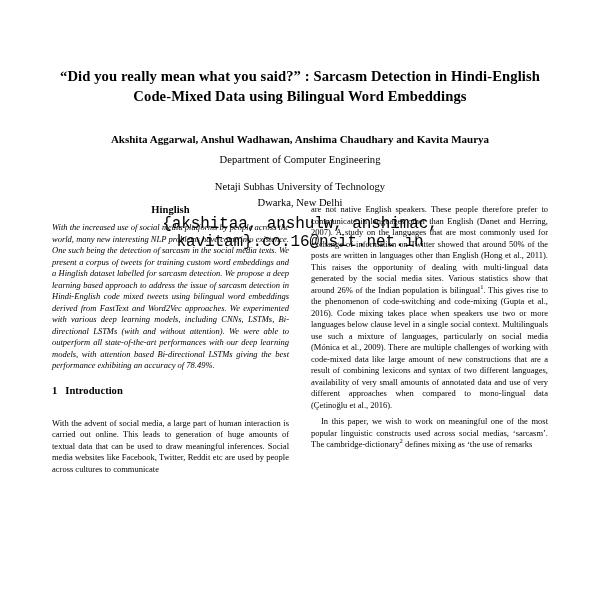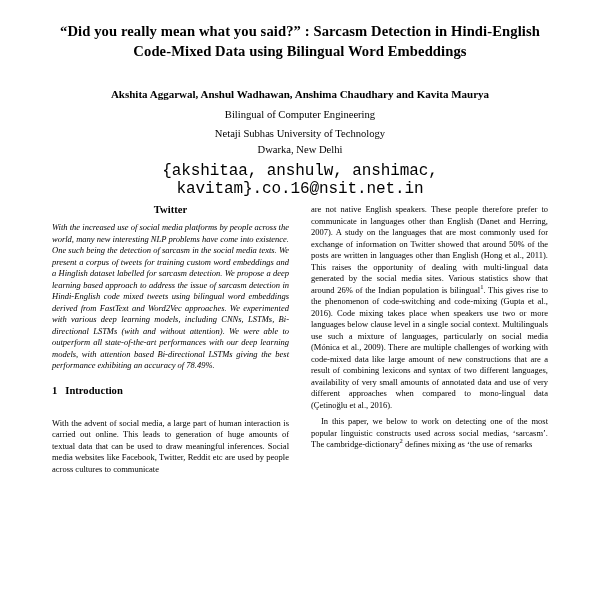--- a/index.html
+++ b/index.html
@@ -16,21 +16,21 @@
   }
   .page {
     position: relative;
     width: 600px;
     height: 600px;
     padding: 0;
     box-sizing: border-box;
     background: #ffffff;
   }
   .title-block {
-    padding: 21px 52px 0 52px;
+    padding: 66px 52px 0 52px;
     text-align: center;
   }
   .paper-title {
     font-size: 14.6px;
     font-weight: bold;
     line-height: 1.38;
     margin: 0;
     letter-spacing: 0.1px;
   }
   .authors {
@@ -105,37 +105,37 @@
   }
 </style>
 </head>
 <body>
 
 <div class="page">
 
   <div class="title-block">
     <div class="paper-title">“Did you really mean what you said?” : Sarcasm Detection in Hindi-English Code-Mixed Data using Bilingual Word Embeddings</div>
     <div class="authors">Akshita Aggarwal, Anshul Wadhawan, Anshima Chaudhary and Kavita Maurya</div>
-    <div class="affil">Bilingual of Computer Engineering</div>
-    <div class="affil" style="margin-top:4px">Netaji Subhas University of Technology</div>
+    <div class="affil">Department of Computer Engineering</div>
+    <div class="affil" style="margin-top:12px">Netaji Subhas University of Technology</div>
     <div class="affil" style="margin-top:1px">Dwarka, New Delhi</div>
     <div class="email">{akshitaa, anshulw, anshimac, kavitam}.co.16@nsit.net.in</div>
   </div>
 
   <div class="columns">
 
     <div class="col">
-      <div class="section-head">Twitter</div>
+      <div class="section-head">Hinglish</div>
       <p class="body-text abstract-body">With the increased use of social media platforms by people across the world, many new interesting NLP problems have come into existence. One such being the detection of sarcasm in the social media texts. We present a corpus of tweets for training custom word embeddings and a Hinglish dataset labelled for sarcasm detection. We propose a deep learning based approach to address the issue of sarcasm detection in Hindi-English code mixed tweets using bilingual word embeddings derived from FastText and Word2Vec approaches. We experimented with various deep learning models, including CNNs, LSTMs, Bi-directional LSTMs (with and without attention). We were able to outperform all state-of-the-art performances with our deep learning models, with attention based Bi-directional LSTMs giving the best performance exhibiting an accuracy of 78.49%.</p>
 
       <div class="section-head-left">
         <span class="num">1</span><span>Introduction</span>
       </div>
       <p class="body-text">With the advent of social media, a large part of human interaction is carried out online. This leads to generation of huge amounts of textual data that can be used to draw meaningful inferences. Social media websites like Facebook, Twitter, Reddit etc are used by people across cultures to communicate</p>
     </div>
 
     <div class="col">
       <p class="body-text"><span>are not native English speakers. These people therefore prefer to communicate in languages other than English (Danet and Herring, 2007). A study on the languages that are most commonly used for exchange of information on Twitter showed that around 50% of the posts are written in languages other than English (Hong et al., 2011). This raises the opportunity of dealing with multi-lingual data generated by the social media sites. Various statistics show that around 26% of the Indian population is bilingual</span><sup>1</sup><span>. This gives rise to the phenomenon of code-switching and code-mixing (Gupta et al., 2016). Code mixing takes place when speakers use two or more languages below clause level in a single social context. Multilinguals use such a mixture of languages, particularly on social media (Mónica et al., 2009). There are multiple challenges of working with code-mixed data like large amount of new constructions that are a result of combining lexicons and syntax of two different languages, availability of very small amounts of annotated data and use of very different approaches when compared to mono-lingual data (Çetinoğlu et al., 2016).</span></p>
-      <p class="body-text indent"><span>In this paper, we below to work on detecting one of the most popular linguistic constructs used across social medias, ‘sarcasm’. The cambridge-dictionary</span><sup>2</sup><span> defines mixing as ‘the use of remarks</span></p>
+      <p class="body-text indent"><span>In this paper, we wish to work on meaningful one of the most popular linguistic constructs used across social medias, ‘sarcasm’. The cambridge-dictionary</span><sup>2</sup><span> defines mixing as ‘the use of remarks</span></p>
     </div>
 
   </div>
 </div>
 
 </body></html>

